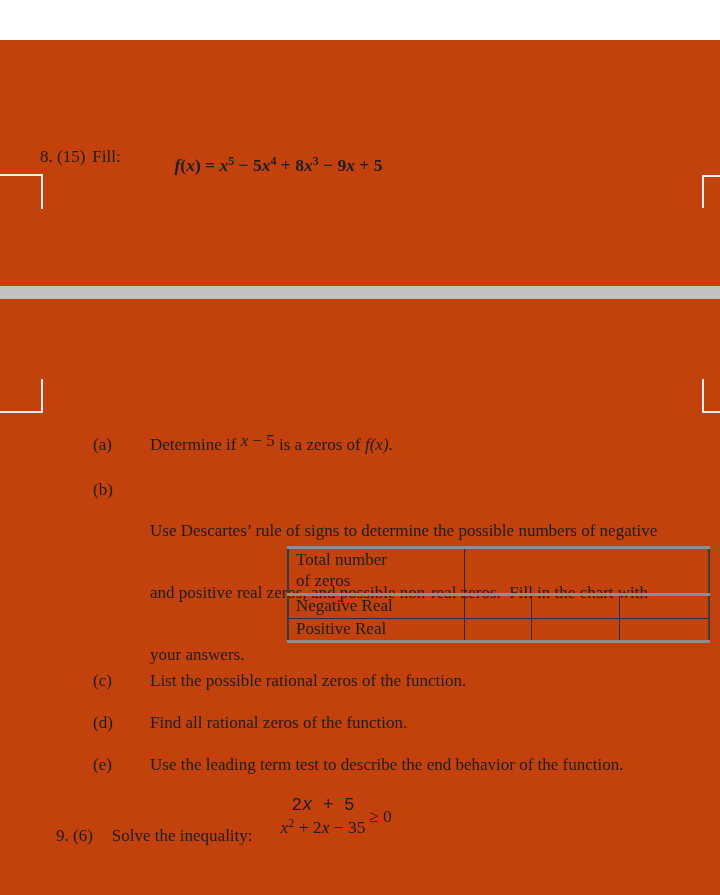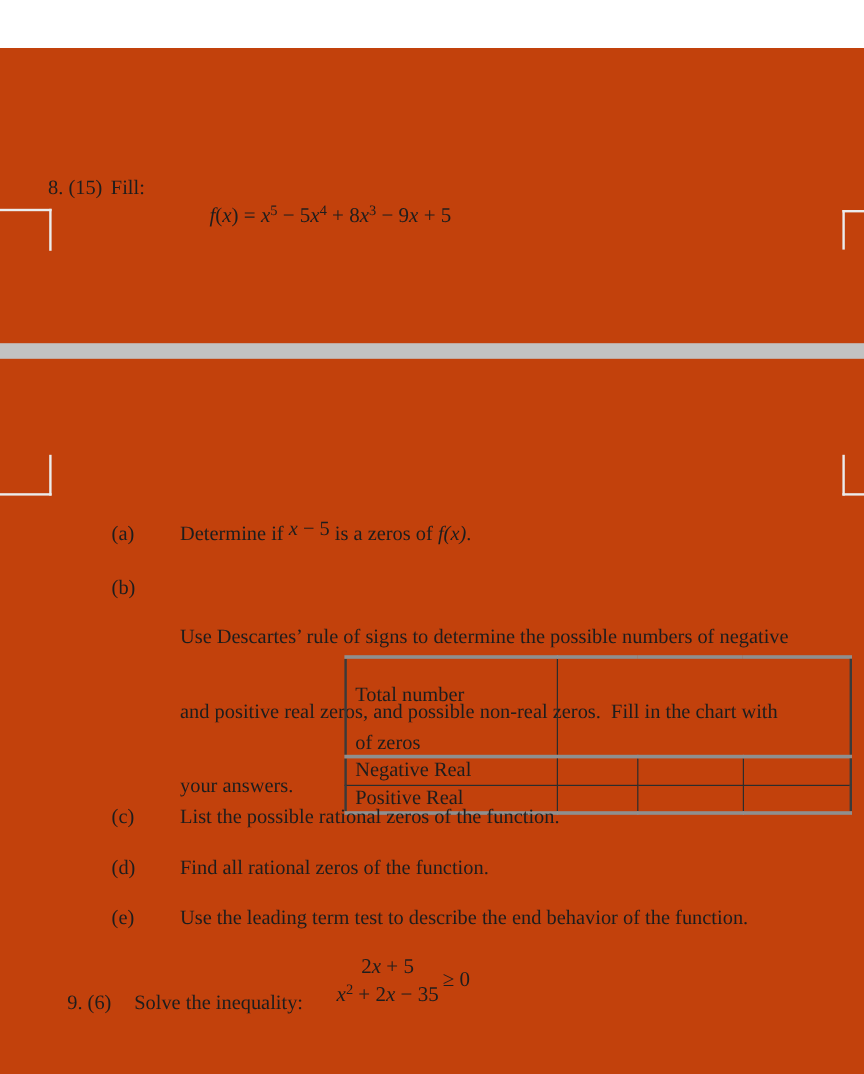--- a/index.html
+++ b/index.html
@@ -14,21 +14,21 @@
   
   .corner{position:absolute;pointer-events:none;}
   .c-tl{left:-4px;top:134px;width:45px;height:33px;border-top:2px solid #ececec;border-right:2px solid #ececec;}
   .c-tr{left:702px;top:135px;width:26px;height:31px;border-top:2px solid #ececec;border-left:2px solid #ececec;}
   .c-ml{left:-4px;top:339px;width:45px;height:32px;border-bottom:2px solid #ececec;border-right:2px solid #ececec;}
   .c-mr{left:702px;top:339px;width:26px;height:32px;border-bottom:2px solid #ececec;border-left:2px solid #ececec;}
 
   .band{position:absolute;left:0;top:246px;width:720px;height:13px;}
 
   .p8head{position:absolute;left:40px;top:107px;font-size:17px;display:flex;gap:7px;white-space:pre;}
-  .formula{position:absolute;left:157px;top:108px;font-size:17.5px;white-space:pre;}
+  .formula{position:absolute;left:157px;top:94px;font-size:17.5px;white-space:pre;font-weight:bold;}
   .it{font-style:italic;}
   .sup{font-size:12px;position:relative;top:-6px;letter-spacing:0;}
 
   .part{position:absolute;left:93px;font-size:17px;}
   .plab{position:absolute;left:0;top:0;}
   .ptext{position:absolute;left:57px;top:0;width:580px;white-space:pre;}
   .pa{top:395px;}
   .pb{top:440px;}
   .pc{top:631px;}
   .pd{top:673px;}
@@ -38,25 +38,25 @@
 
   table.chart{
     position:absolute;left:287px;top:506px;
     border-collapse:collapse;table-layout:fixed;
     font-size:17px;color:#1d1d1d;
   }
   table.chart td{border:1.5px solid #2c2c2c;padding:0 0 0 7px;vertical-align:top;}
   table.chart{border-top:3px solid #8f8f8f;border-bottom:3px solid #8f8f8f;border-left:2px solid #3a3a3a;border-right:2px solid #3a3a3a;}
   tr.hdr td{border-bottom:3px solid #8f8f8f;height:44px;}
   tr.row td{height:21.5px;}
-  .cell-2line{line-height:21px;padding-top:19px;}
+  .cell-2line{line-height:21px;padding-top:0;}
 
   .p9head{position:absolute;left:56px;top:786px;font-size:17px;display:flex;gap:19px;white-space:pre;}
   .frac{position:absolute;left:277px;top:755px;width:92px;font-size:17.5px;text-align:center;}
-  .num{display:block;white-space:pre;}
+  .num{display:block;white-space:pre;font-family:Liberation Mono, monospace;}
   .den{display:block;white-space:pre;margin-top:2px;}
   .rel{position:absolute;left:369px;top:766px;font-size:17.5px;white-space:pre;}
 </style>
 </head>
 <body>
 
 <div class="page" style="background: #c2410c; color: rgb(29, 29, 29); margin-top: 40px;">
 
   <div class="corner c-tl"></div>
   <div class="corner c-tr"></div>

